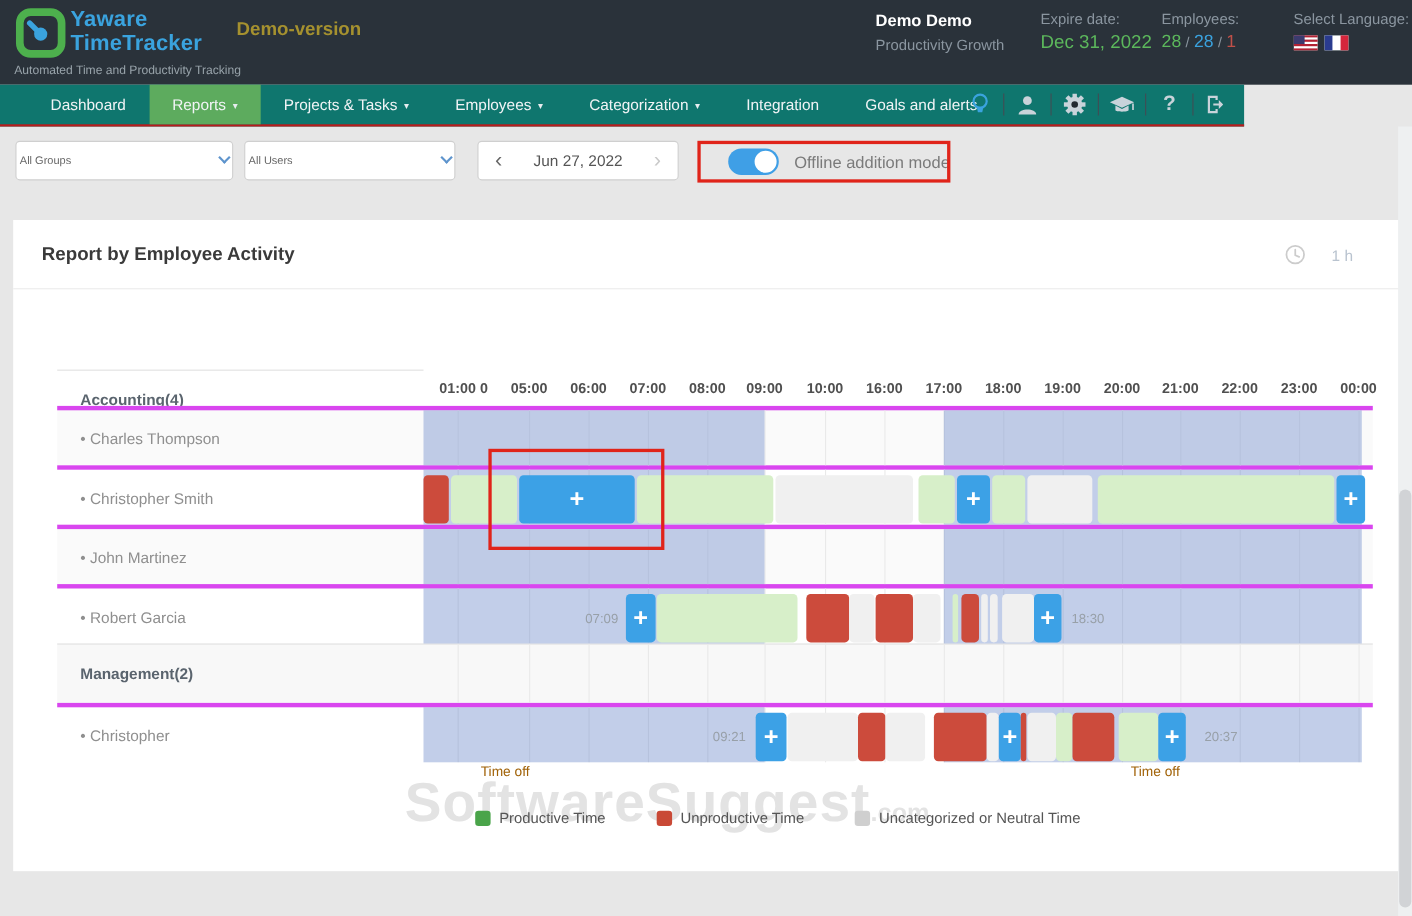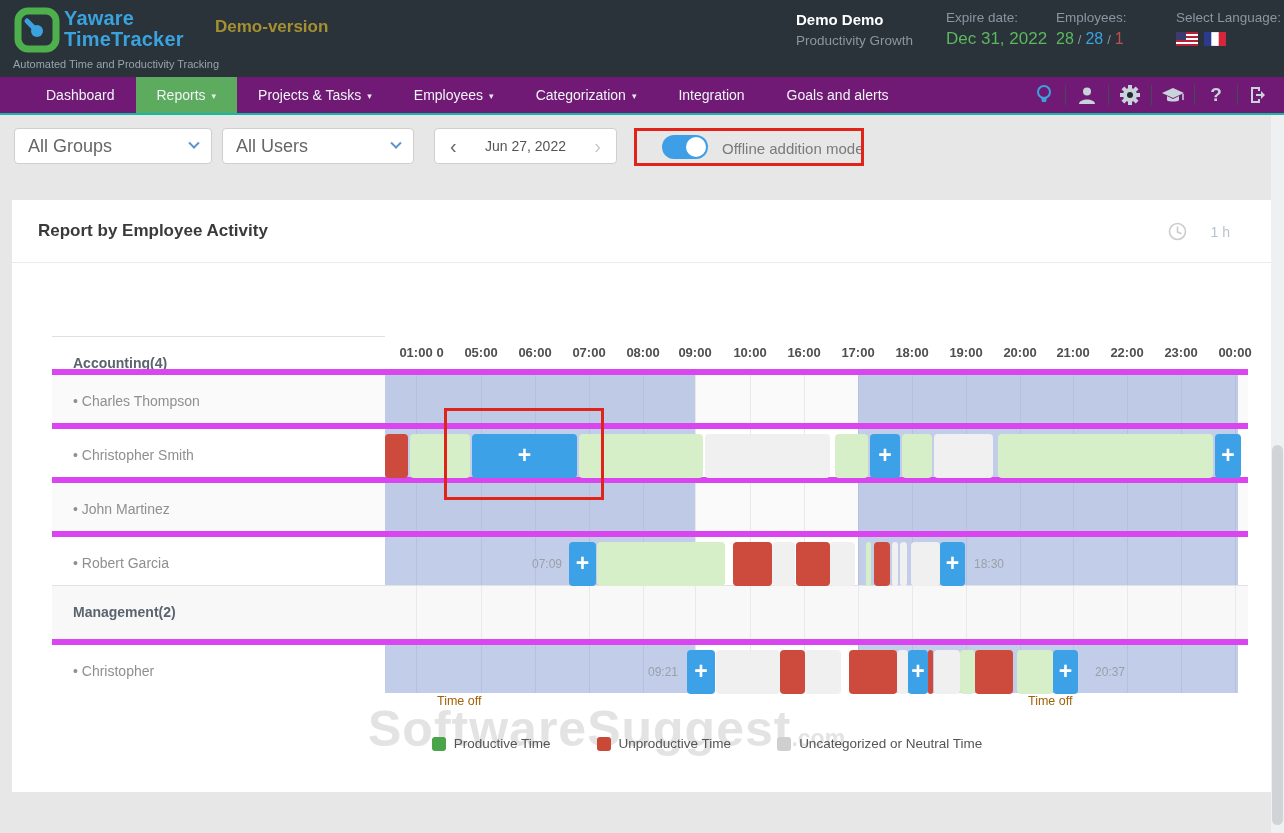--- a/index.html
+++ b/index.html
@@ -22,52 +22,52 @@
   .expire-block { position:absolute; left:946px; top:10px; }
   .expire-value { font-size:17px; color:#5cb85c; margin-top:4px; }
   .emp-block { position:absolute; left:1056px; top:10px; }
   .emp-nums { margin-top:5px; font-size:16px; }
   .n-green { color:#5cb85c; } .n-blue { color:#3aa2de; } .n-red { color:#c05048; }
   .n-sep { color:#8b96a0; font-size:13px; margin:0 4px; }
   .lang-block { position:absolute; left:1176px; top:10px; }
   .flags { display:flex; gap:6px; margin-top:7px; }
   .flags svg { display:block; }
   
-  .nav { position:absolute; left:0; top:77px; width:1284px; height:38px; background:#701a75; border-bottom:2px solid #14b8a6; z-index:5; }
+  .nav { position:absolute; left:0; top:77px; width:1131px; height:38px; background:#0f766e; border-bottom:2px solid #b91c1c; z-index:5; }
   .nav-menu { display:flex; margin-left:25px; height:36px; }
   .nav-item { height:36px; line-height:36px; padding:0 21px; font-size:14px; color:#f1f4f6; cursor:pointer; white-space:nowrap; }
   .nav-item.active { background:#5dab5e; }
   .nav-item .caret { font-size:9px; margin-left:6px; color:#e7ecef; vertical-align:1px; }
   .nav-icons { position:absolute; right:12px; top:0; height:36px; display:flex; align-items:center; }
   .nav-ico { width:26px; height:26px; display:flex; align-items:center; justify-content:center; cursor:pointer; }
   .nav-div { width:1px; height:20px; background:#424c54; margin:0 8px; }
   .help-q { font-size:19px; font-weight:bold; color:#c9d3da; }
   
   .dd { position:absolute; top:128px; height:36px; background:#fff; border:1px solid #cfcfcf; border-radius:4px;
-        display:flex; align-items:center; justify-content:space-between; padding:0 13px; font-size:18px; color:#666; cursor:pointer; }
+        display:flex; align-items:center; justify-content:space-between; padding:0 3px; font-size:10px; color:#666; cursor:pointer; }
   .chev { width:8px; height:8px; border-right:2px solid #5e94cd; border-bottom:2px solid #5e94cd; transform:rotate(45deg) translate(-2px,-2px); }
   .datec { position:absolute; left:434px; top:128px; width:183px; height:36px; background:#fff; border:1px solid #cfcfcf; border-radius:4px;
            display:flex; align-items:center; justify-content:space-between; padding:0 15px; }
   .date-arrow { font-size:20px; color:#666; cursor:pointer; line-height:32px; }
   .date-arrow.next { color:#c9c9c9; }
   .date-value { font-size:14px; color:#555; }
   .toggle { position:absolute; left:662px; top:135px; width:46px; height:24px; background:#3f9fe6; border-radius:13px; cursor:pointer; }
   .toggle-knob { position:absolute; right:2px; top:2px; width:20px; height:20px; background:#fff; border-radius:50%; }
   .toggle-label { position:absolute; left:722px; top:140px; font-size:15px; color:#7a7a7a; }
   .hl-box { position:absolute; border:3px solid #e0241a; z-index:40; pointer-events:none; }
   
   .panel { position:absolute; left:12px; top:200px; width:1260px; height:592px; background:#fff; z-index:2; }
   .panel-title { position:absolute; left:26px; top:21px; font-size:17px; font-weight:bold; color:#3a3a3a; }
   .panel-duration { position:absolute; right:42px; top:22px; display:flex; align-items:center; gap:24px; }
   .panel-duration span { font-size:14px; color:#b9c3cf; }
   .title-sep { position:absolute; left:0; top:62px; width:1260px; height:1px; background:#ebebeb; }
   
   .report-table { position:absolute; left:40px; top:115px; width:1196px; z-index:3; }
   .row { display:flex; height:54px; position:relative; }
-  .row.employee { border-top:6px solid #d946ef; background:#fff; }
+  .row.employee { border-top:4px solid #d946ef; background:#fff; }
   .row.employee.shade { background:#fafafa; }
   .row.group { background:#f8f8f8; border-top:1px solid #e2e2e2; font-weight:bold; }
   .row.group.first { background:#fff; border-top:none; }
   .row.group.first .name-cell { border-top:1px solid #e0e0e0;margin-top:21px; }
   .name-cell { width:333px; padding-left:21px; line-height:52px; font-size:14px; color:#8f8f8f; white-space:nowrap; }
   .row.group .name-cell { color:#5a646e; }
   .timeline-cell { position:relative; width:863px; height:100%; }
   .gridline { position:absolute; top:0; bottom:0; width:1px; background:#e9e9e9; z-index:1; }
   .band { position:absolute; top:0; bottom:0; background:rgba(125,151,209,0.47); z-index:2; }
   .tick { position:absolute; bottom:9px; transform:translateX(-50%); font-size:13px; color:#4f4f4f; z-index:2; }

